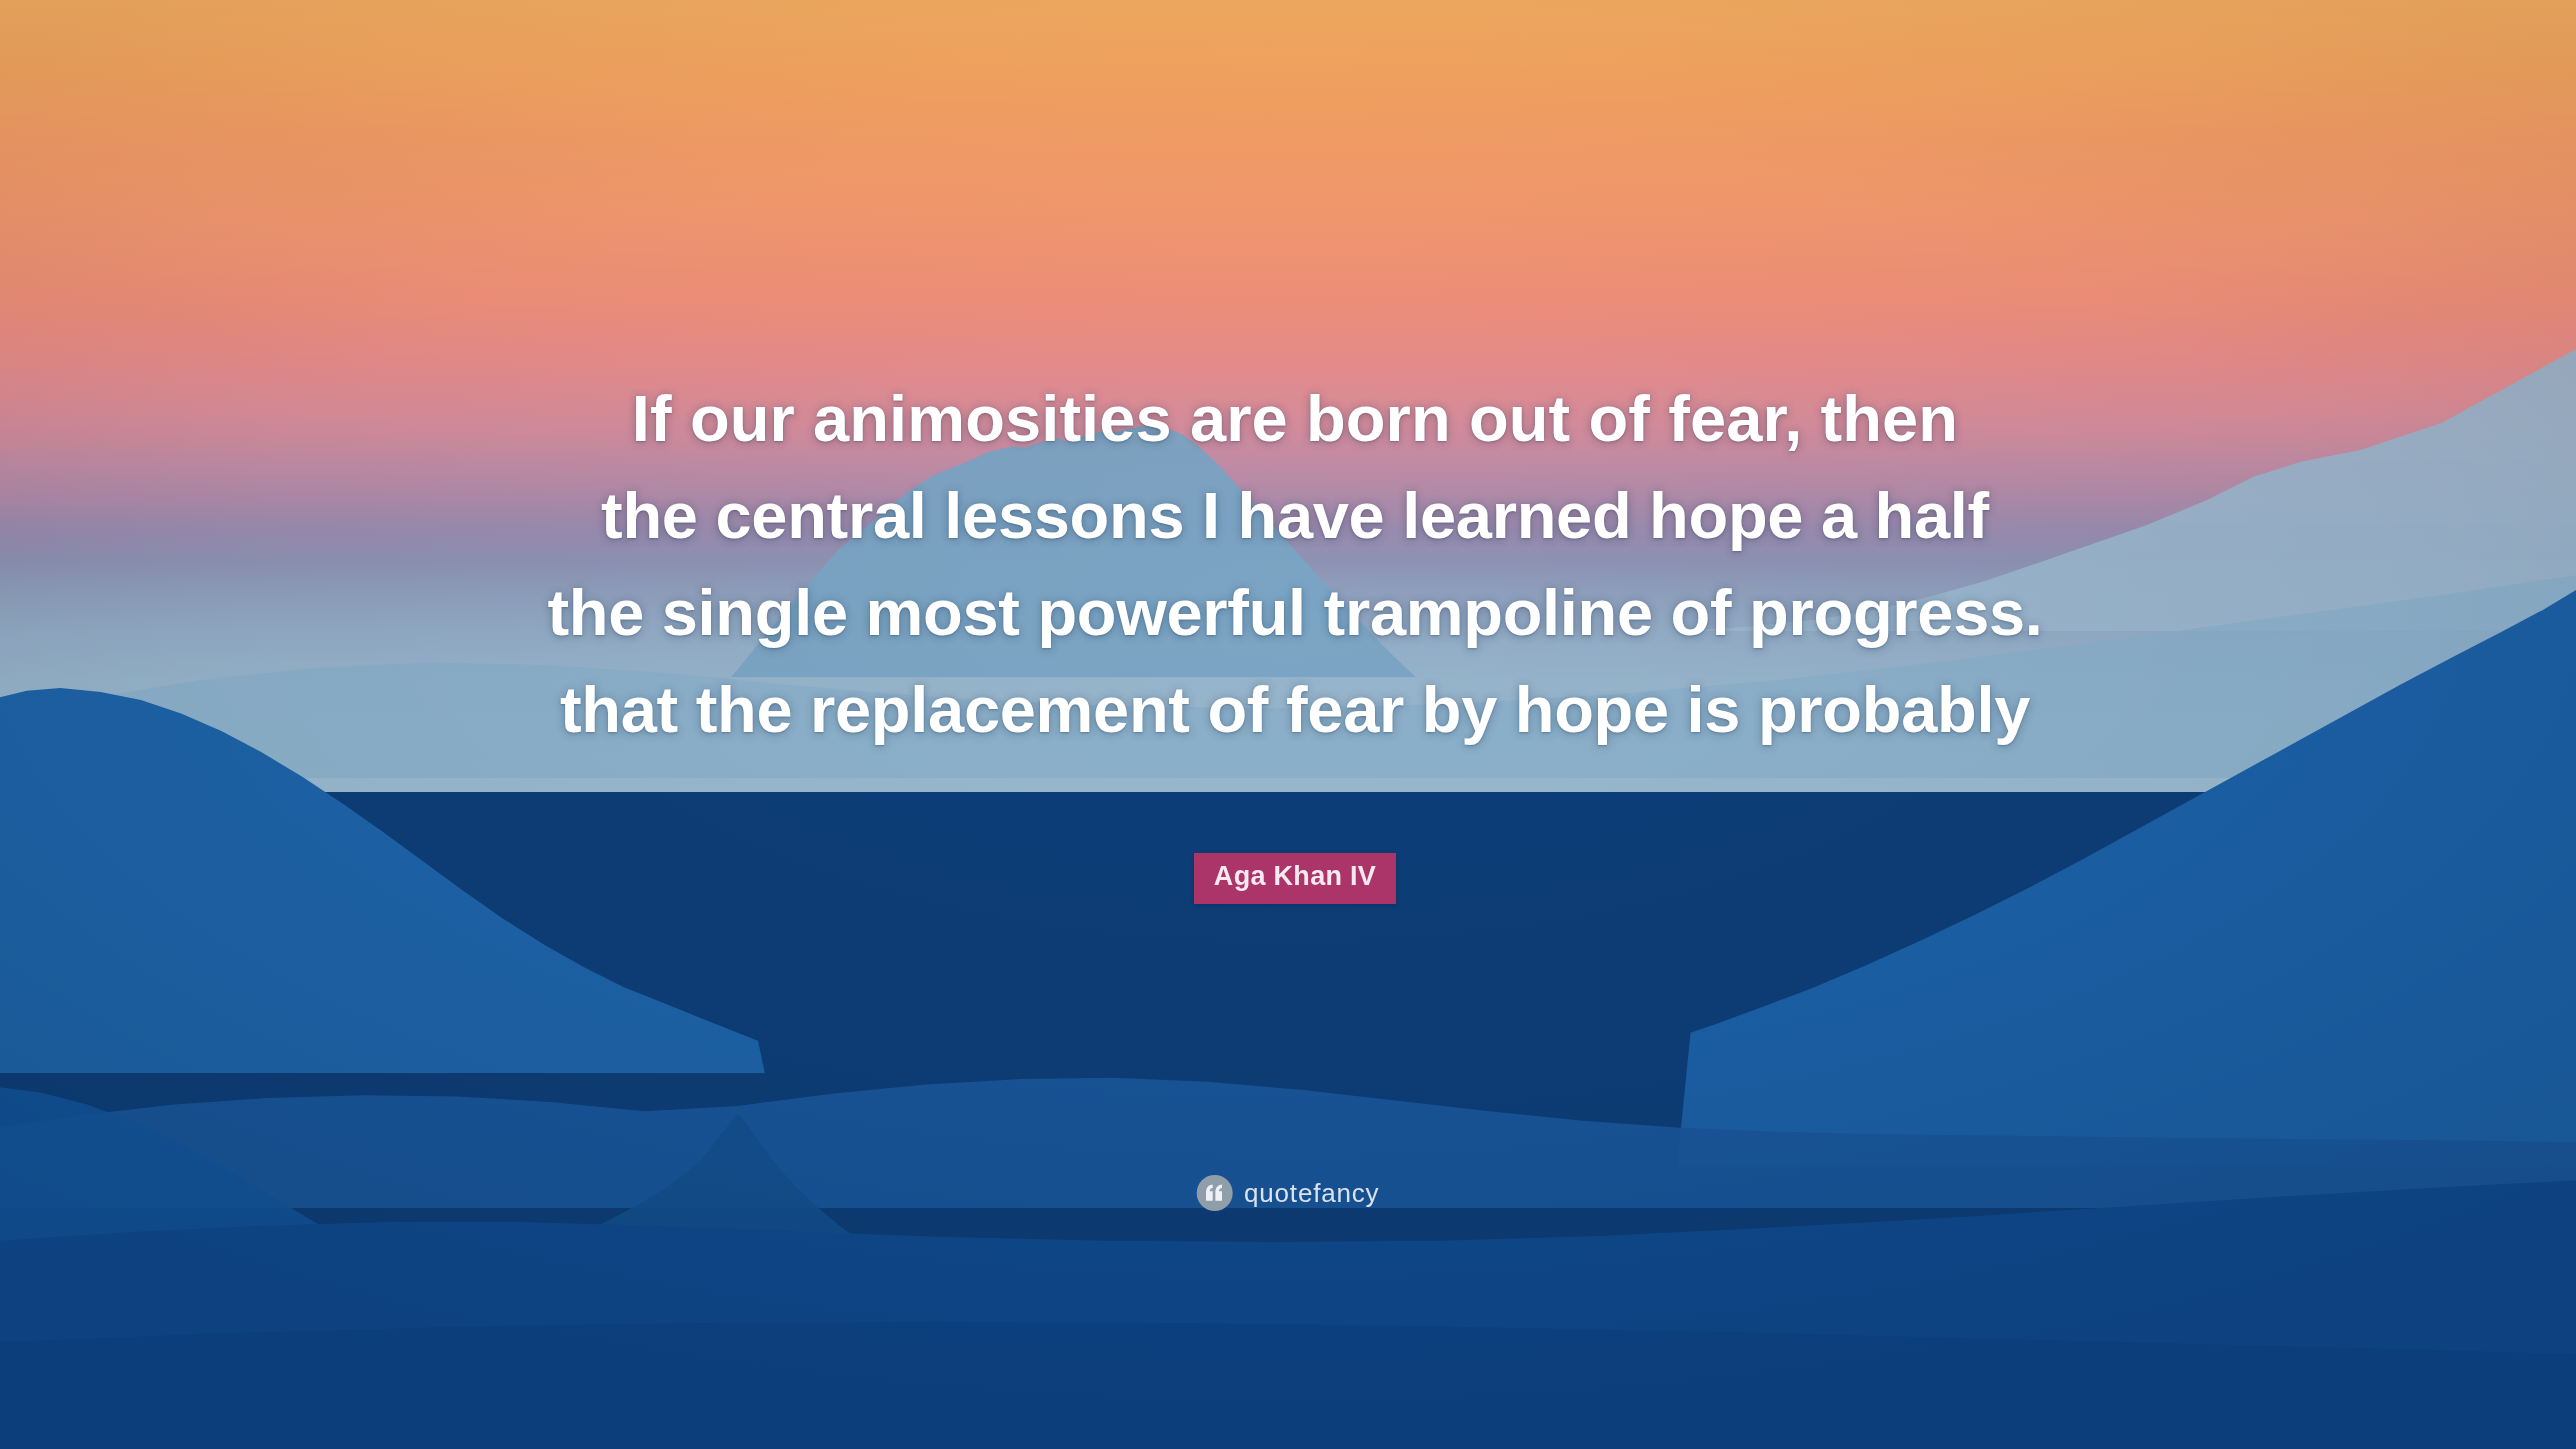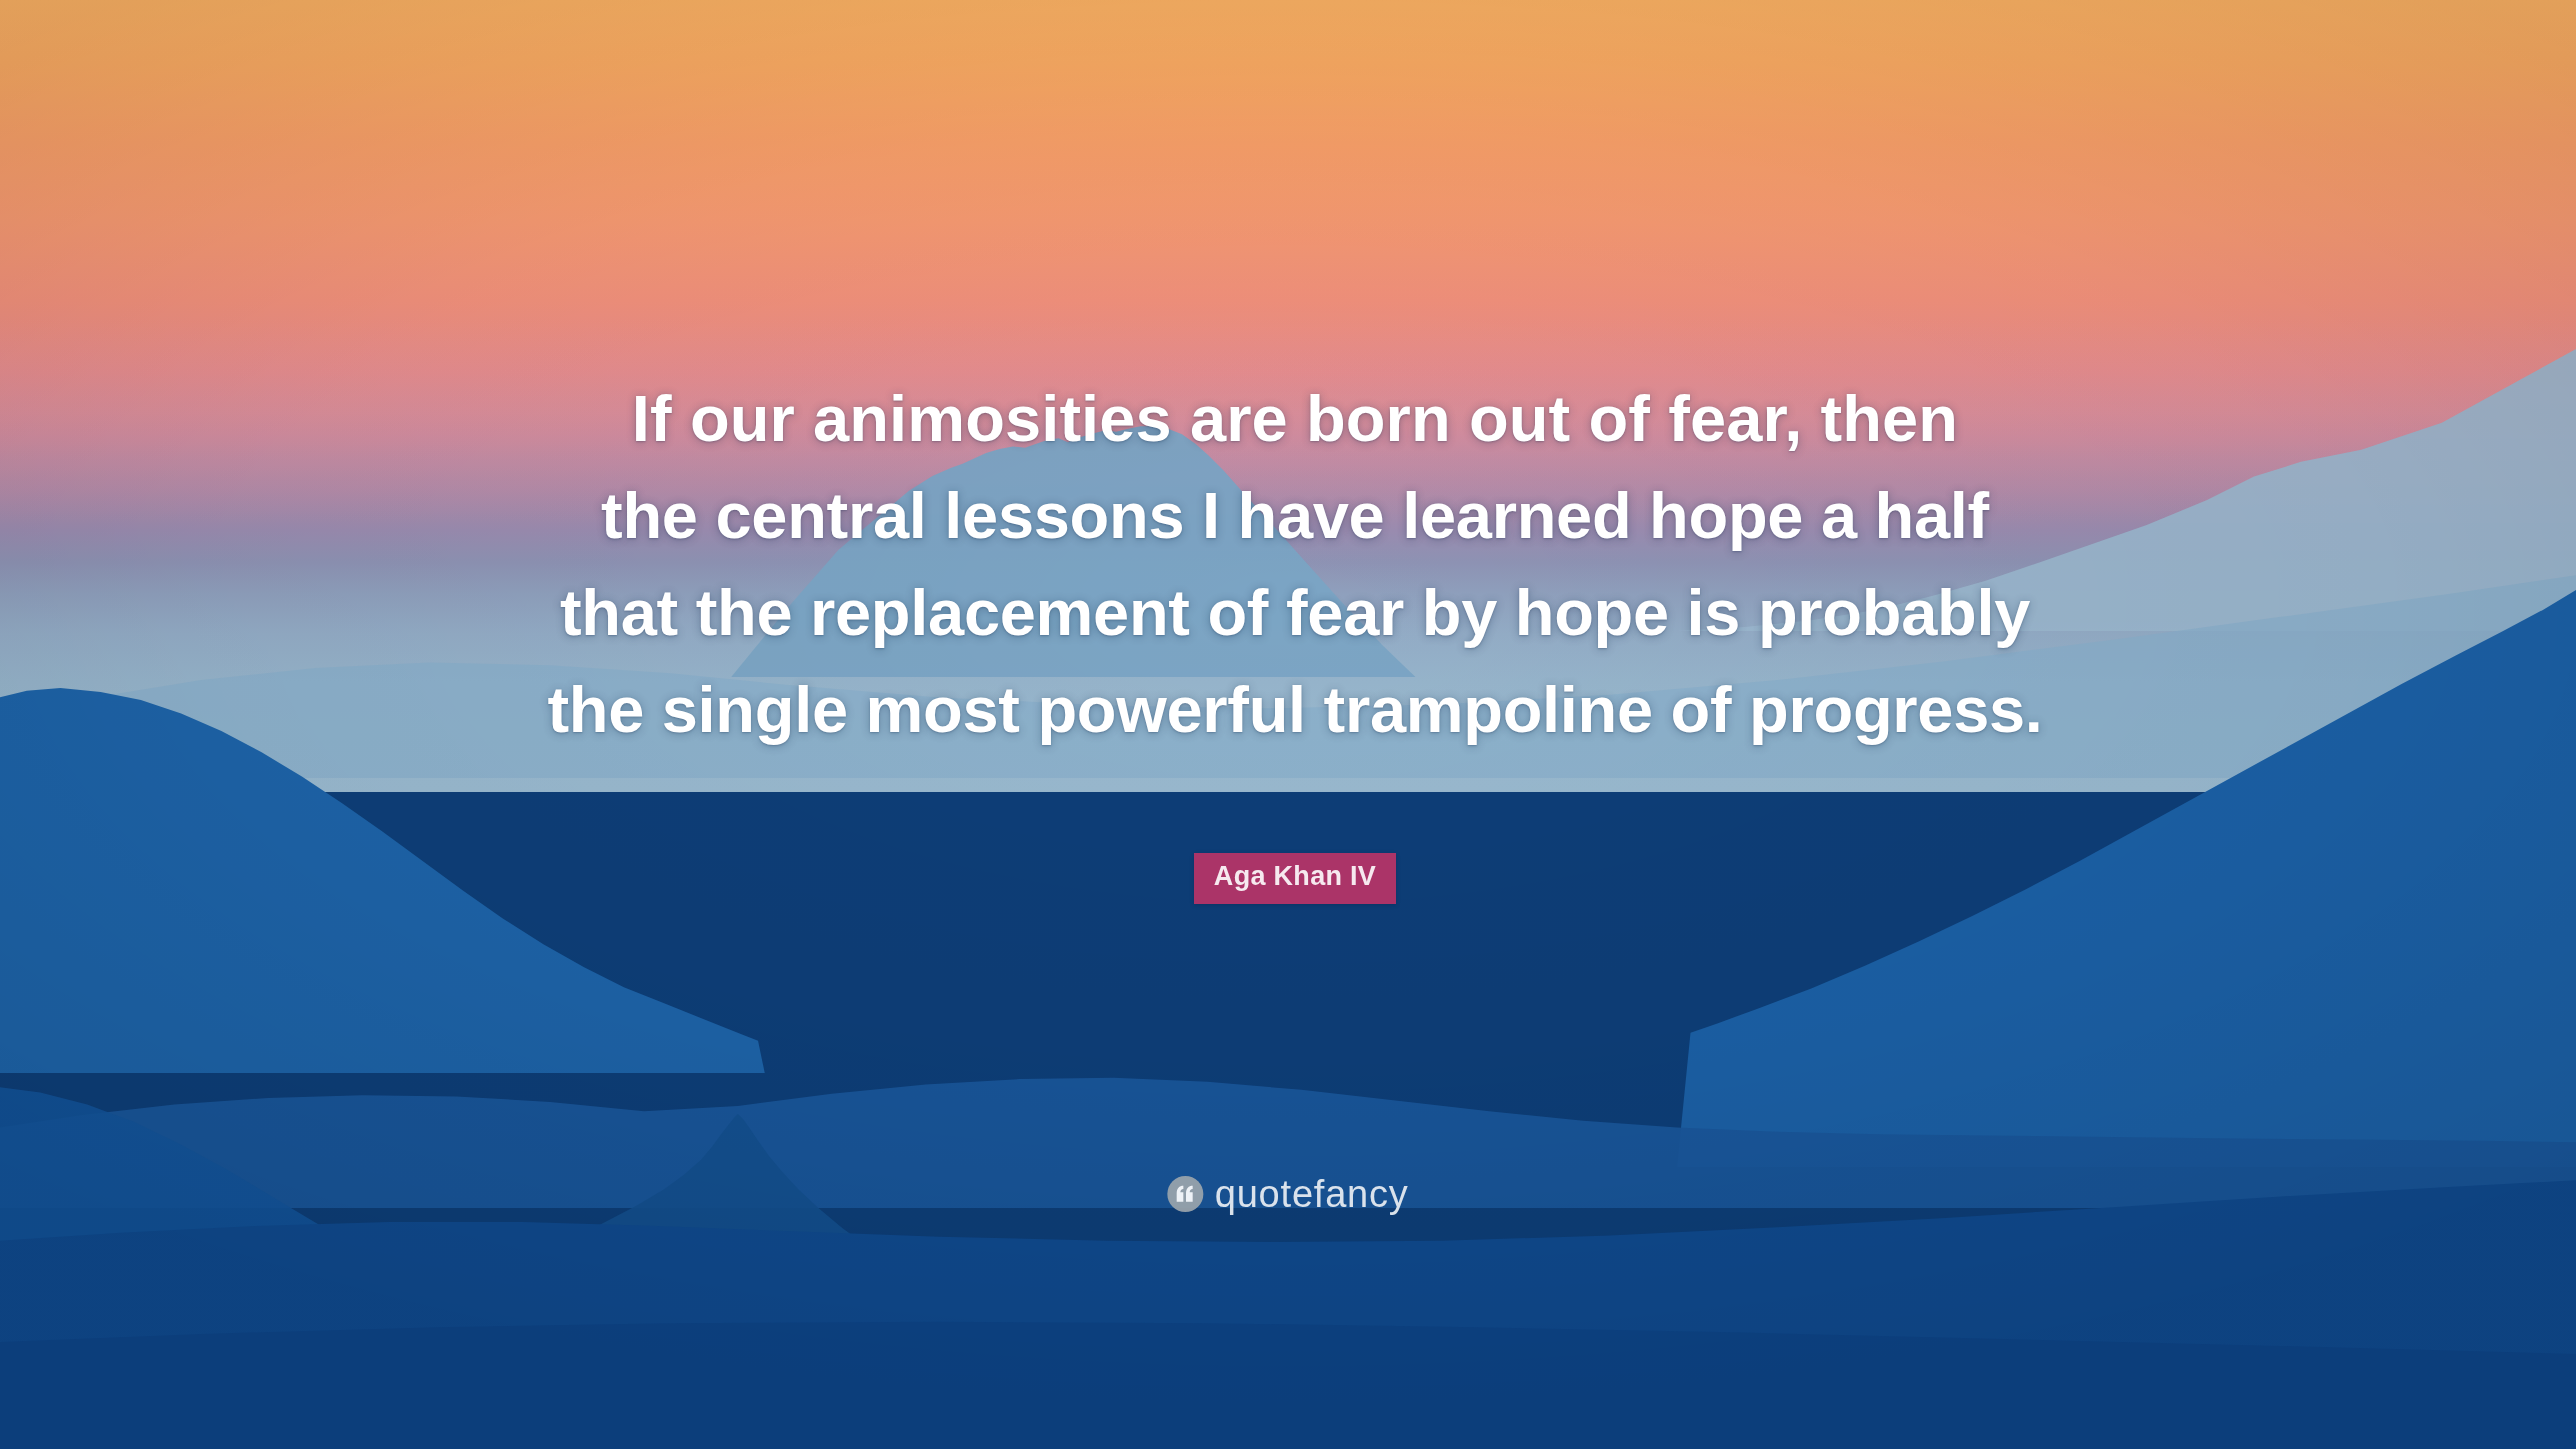--- a/index.html
+++ b/index.html
@@ -144,21 +144,21 @@
     height: 36px;
     border-radius: 50%;
     background: #9aa4ac;
     display: flex;
     align-items: center;
     justify-content: center;
   }
   .wm-badge svg { display: block; }
   .wm-text {
     color: #e9eef3;
-    font-size: 38px;
+    font-size: 26px;
     line-height: 1;
     font-weight: 400;
     letter-spacing: 0.8px;
     font-family: "Liberation Sans", sans-serif;
   }
 </style>
 </head>
 <body>
 
 <div id="poster">
@@ -238,22 +238,22 @@
              L3840,118 L3840,260 Z" fill="#0d4488" opacity="0.85"></path>
   </svg>
 
   <div class="vignette"></div>
 
   <div class="content">
 
     <blockquote class="quote">
       <span class="ln ln-1">If our animosities are born out of fear, then</span>
       <span class="ln">the central lessons I have learned hope a half</span>
+      <span class="ln">the single most powerful trampoline of progress.</span>
       <span class="ln">that the replacement of fear by hope is probably</span>
-      <span class="ln">the single most powerful trampoline of progress.</span>
     </blockquote>
 
     <div class="author-badge">Aga Khan IV</div>
 
   </div>
 
   <div class="watermark">
     <span class="wm-badge">
       <svg width="20" height="17.4" viewBox="0 0 30 26" aria-hidden="true">
         <path d="M2,25 L2,12 C2,5 6,1 12,1 L12,6 C9,6 7.5,8 7.5,11 L12,11 L12,25 Z" fill="#ffffff"></path>

